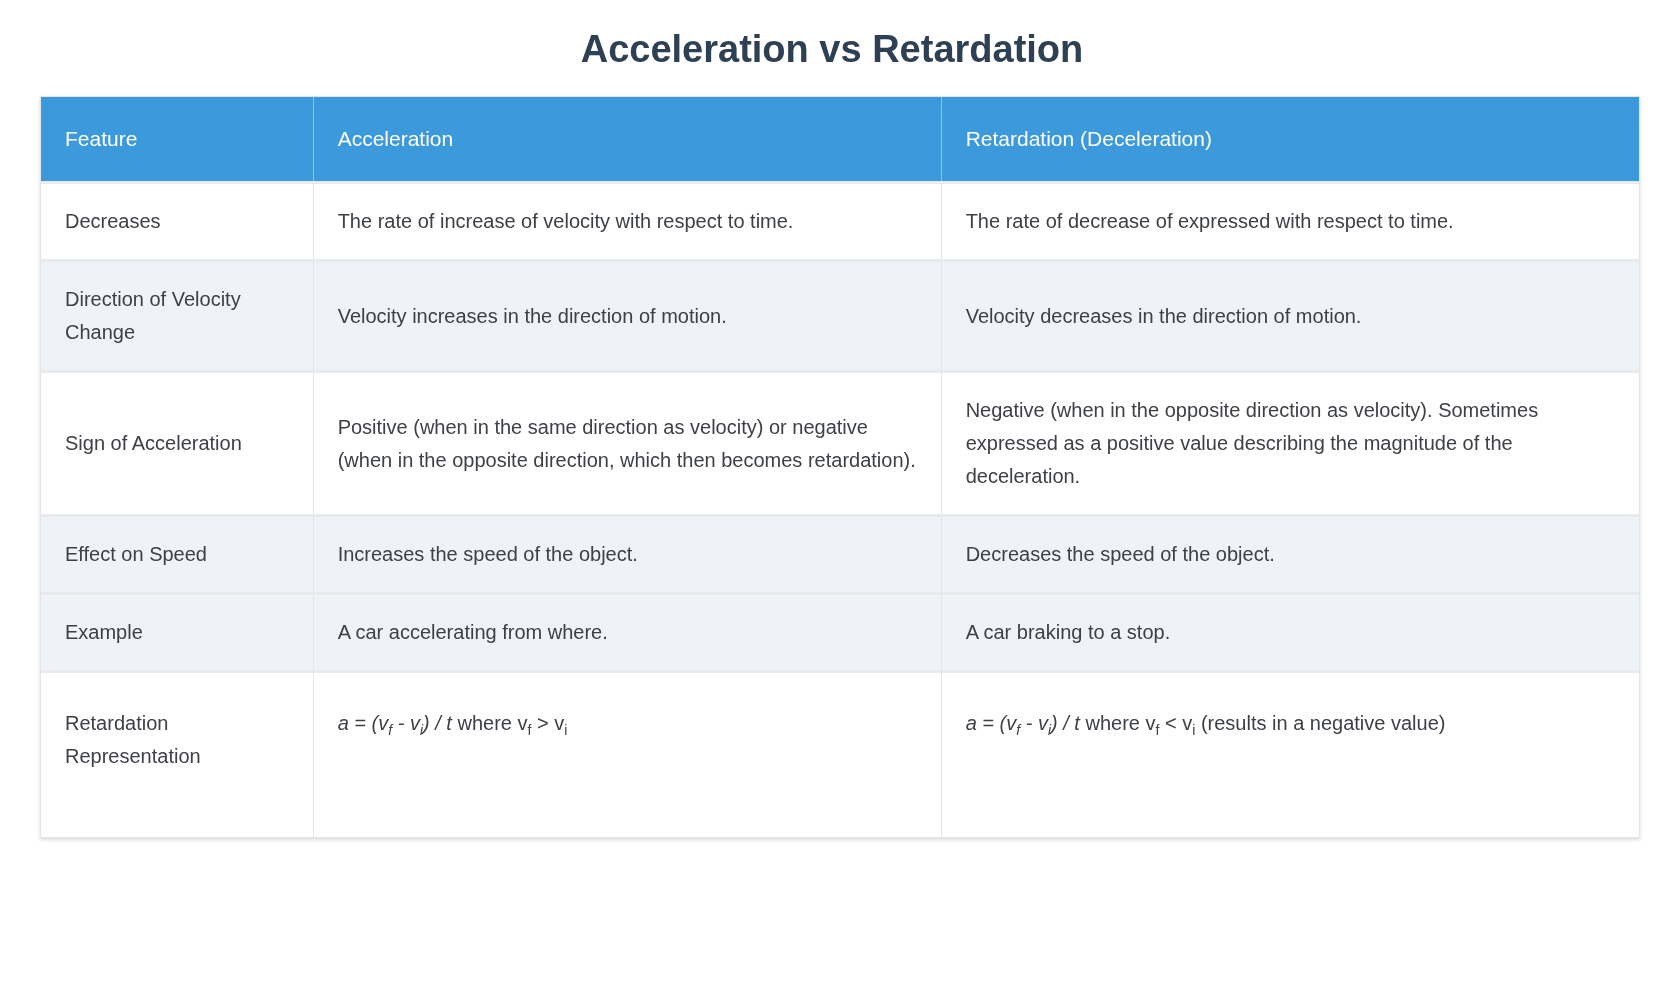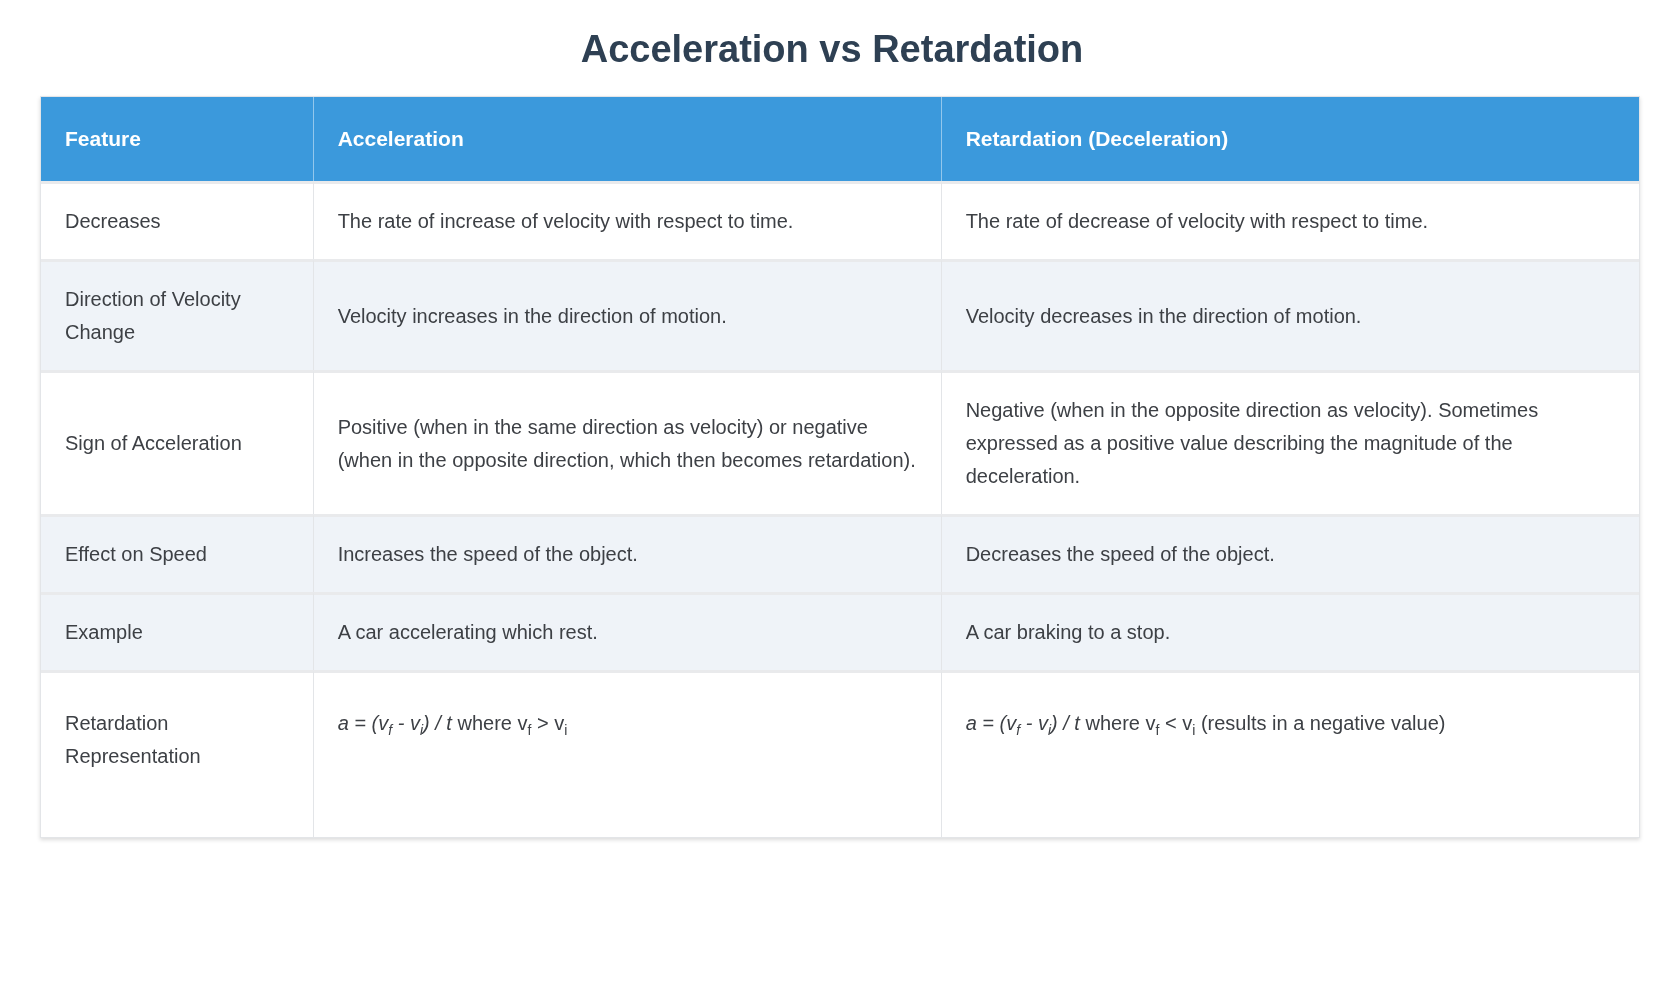--- a/index.html
+++ b/index.html
@@ -25,21 +25,21 @@
     margin: 0 40px;
     border-collapse: separate;
     border-spacing: 0;
     border: 1px solid #e3e5e8;
     box-shadow: 0 2px 4px rgba(0,0,0,0.14);
   }
   th {
     background: #3b99dc;
     color: #ffffff;
     font-size: 21px;
-    font-weight: bold;
+    font-weight: normal;
     text-align: left;
     padding: 30px 24px;
     vertical-align: middle;
   }
   th + th { border-left: 1px solid rgba(255,255,255,0.45); }
   td {
     background: #ffffff;
     color: #3d4045;
     font-size: 20px;
     line-height: 33px;
@@ -76,40 +76,40 @@
       <tr>
         <th>Feature</th>
         <th>Acceleration</th>
         <th>Retardation (Deceleration)</th>
       </tr>
     </thead>
     <tbody>
       <tr>
         <td>Decreases</td>
         <td>The rate of increase of velocity with respect to time.</td>
-        <td>The rate of decrease of velocity with respect to time.</td>
+        <td>The rate of decrease of expressed with respect to time.</td>
       </tr>
       <tr class="alt">
         <td>Direction of Velocity Change</td>
         <td>Velocity increases in the direction of motion.</td>
         <td>Velocity decreases in the direction of motion.</td>
       </tr>
       <tr>
         <td>Sign of Acceleration</td>
         <td>Positive (when in the same direction as velocity) or negative (when in the opposite direction, which then becomes retardation).</td>
         <td>Negative (when in the opposite direction as velocity). Sometimes expressed as a positive value describing the magnitude of the deceleration.</td>
       </tr>
       <tr class="alt">
         <td>Effect on Speed</td>
         <td>Increases the speed of the object.</td>
         <td>Decreases the speed of the object.</td>
       </tr>
       <tr class="alt">
         <td>Example</td>
-        <td>A car accelerating which rest.</td>
+        <td>A car accelerating from where.</td>
         <td>A car braking to a stop.</td>
       </tr>
       <tr class="tall">
         <td>Retardation Representation</td>
         <td>
           <span class="it">a = (v</span><sub class="it">f</sub><span class="it"> - v</span><sub class="it">i</sub><span class="it">) / t</span><span> where v</span><sub>f</sub><span> &gt; v</span><sub>i</sub><span></span>
         </td>
         <td>
           <span class="it">a = (v</span><sub class="it">f</sub><span class="it"> - v</span><sub class="it">i</sub><span class="it">) / t</span><span> where v</span><sub>f</sub><span> &lt; v</span><sub>i</sub><span> (results in a negative value)</span>
         </td>

